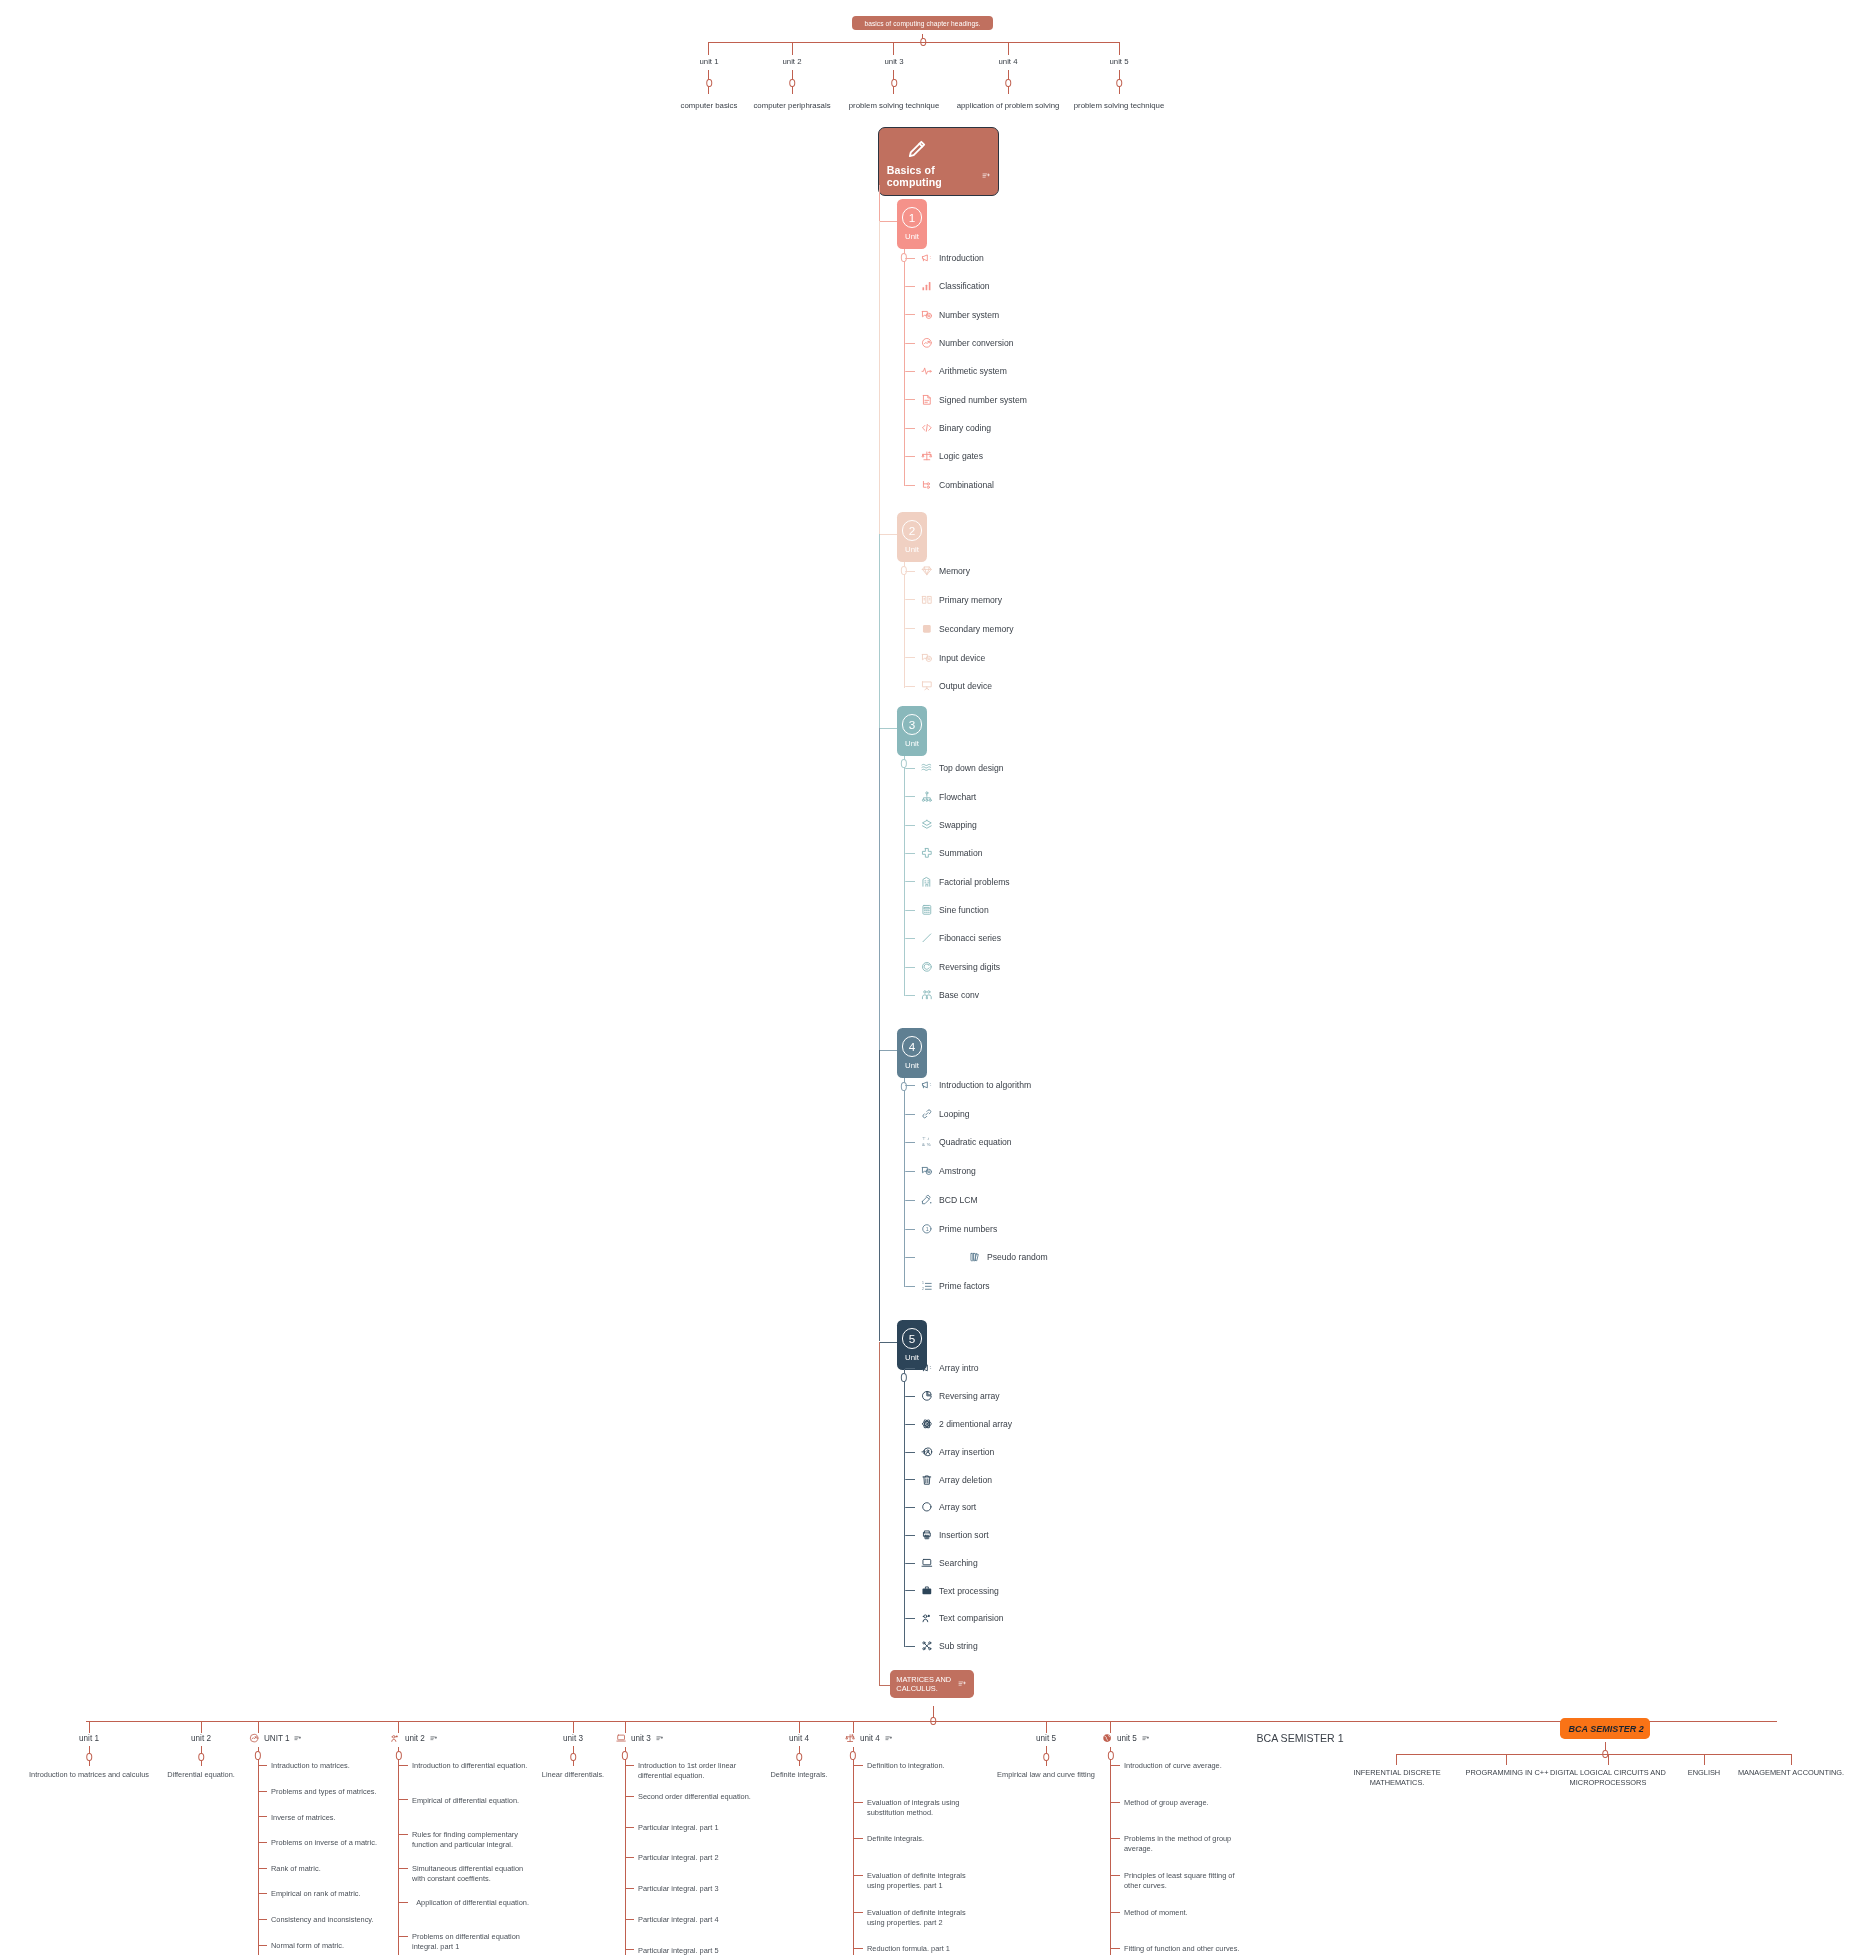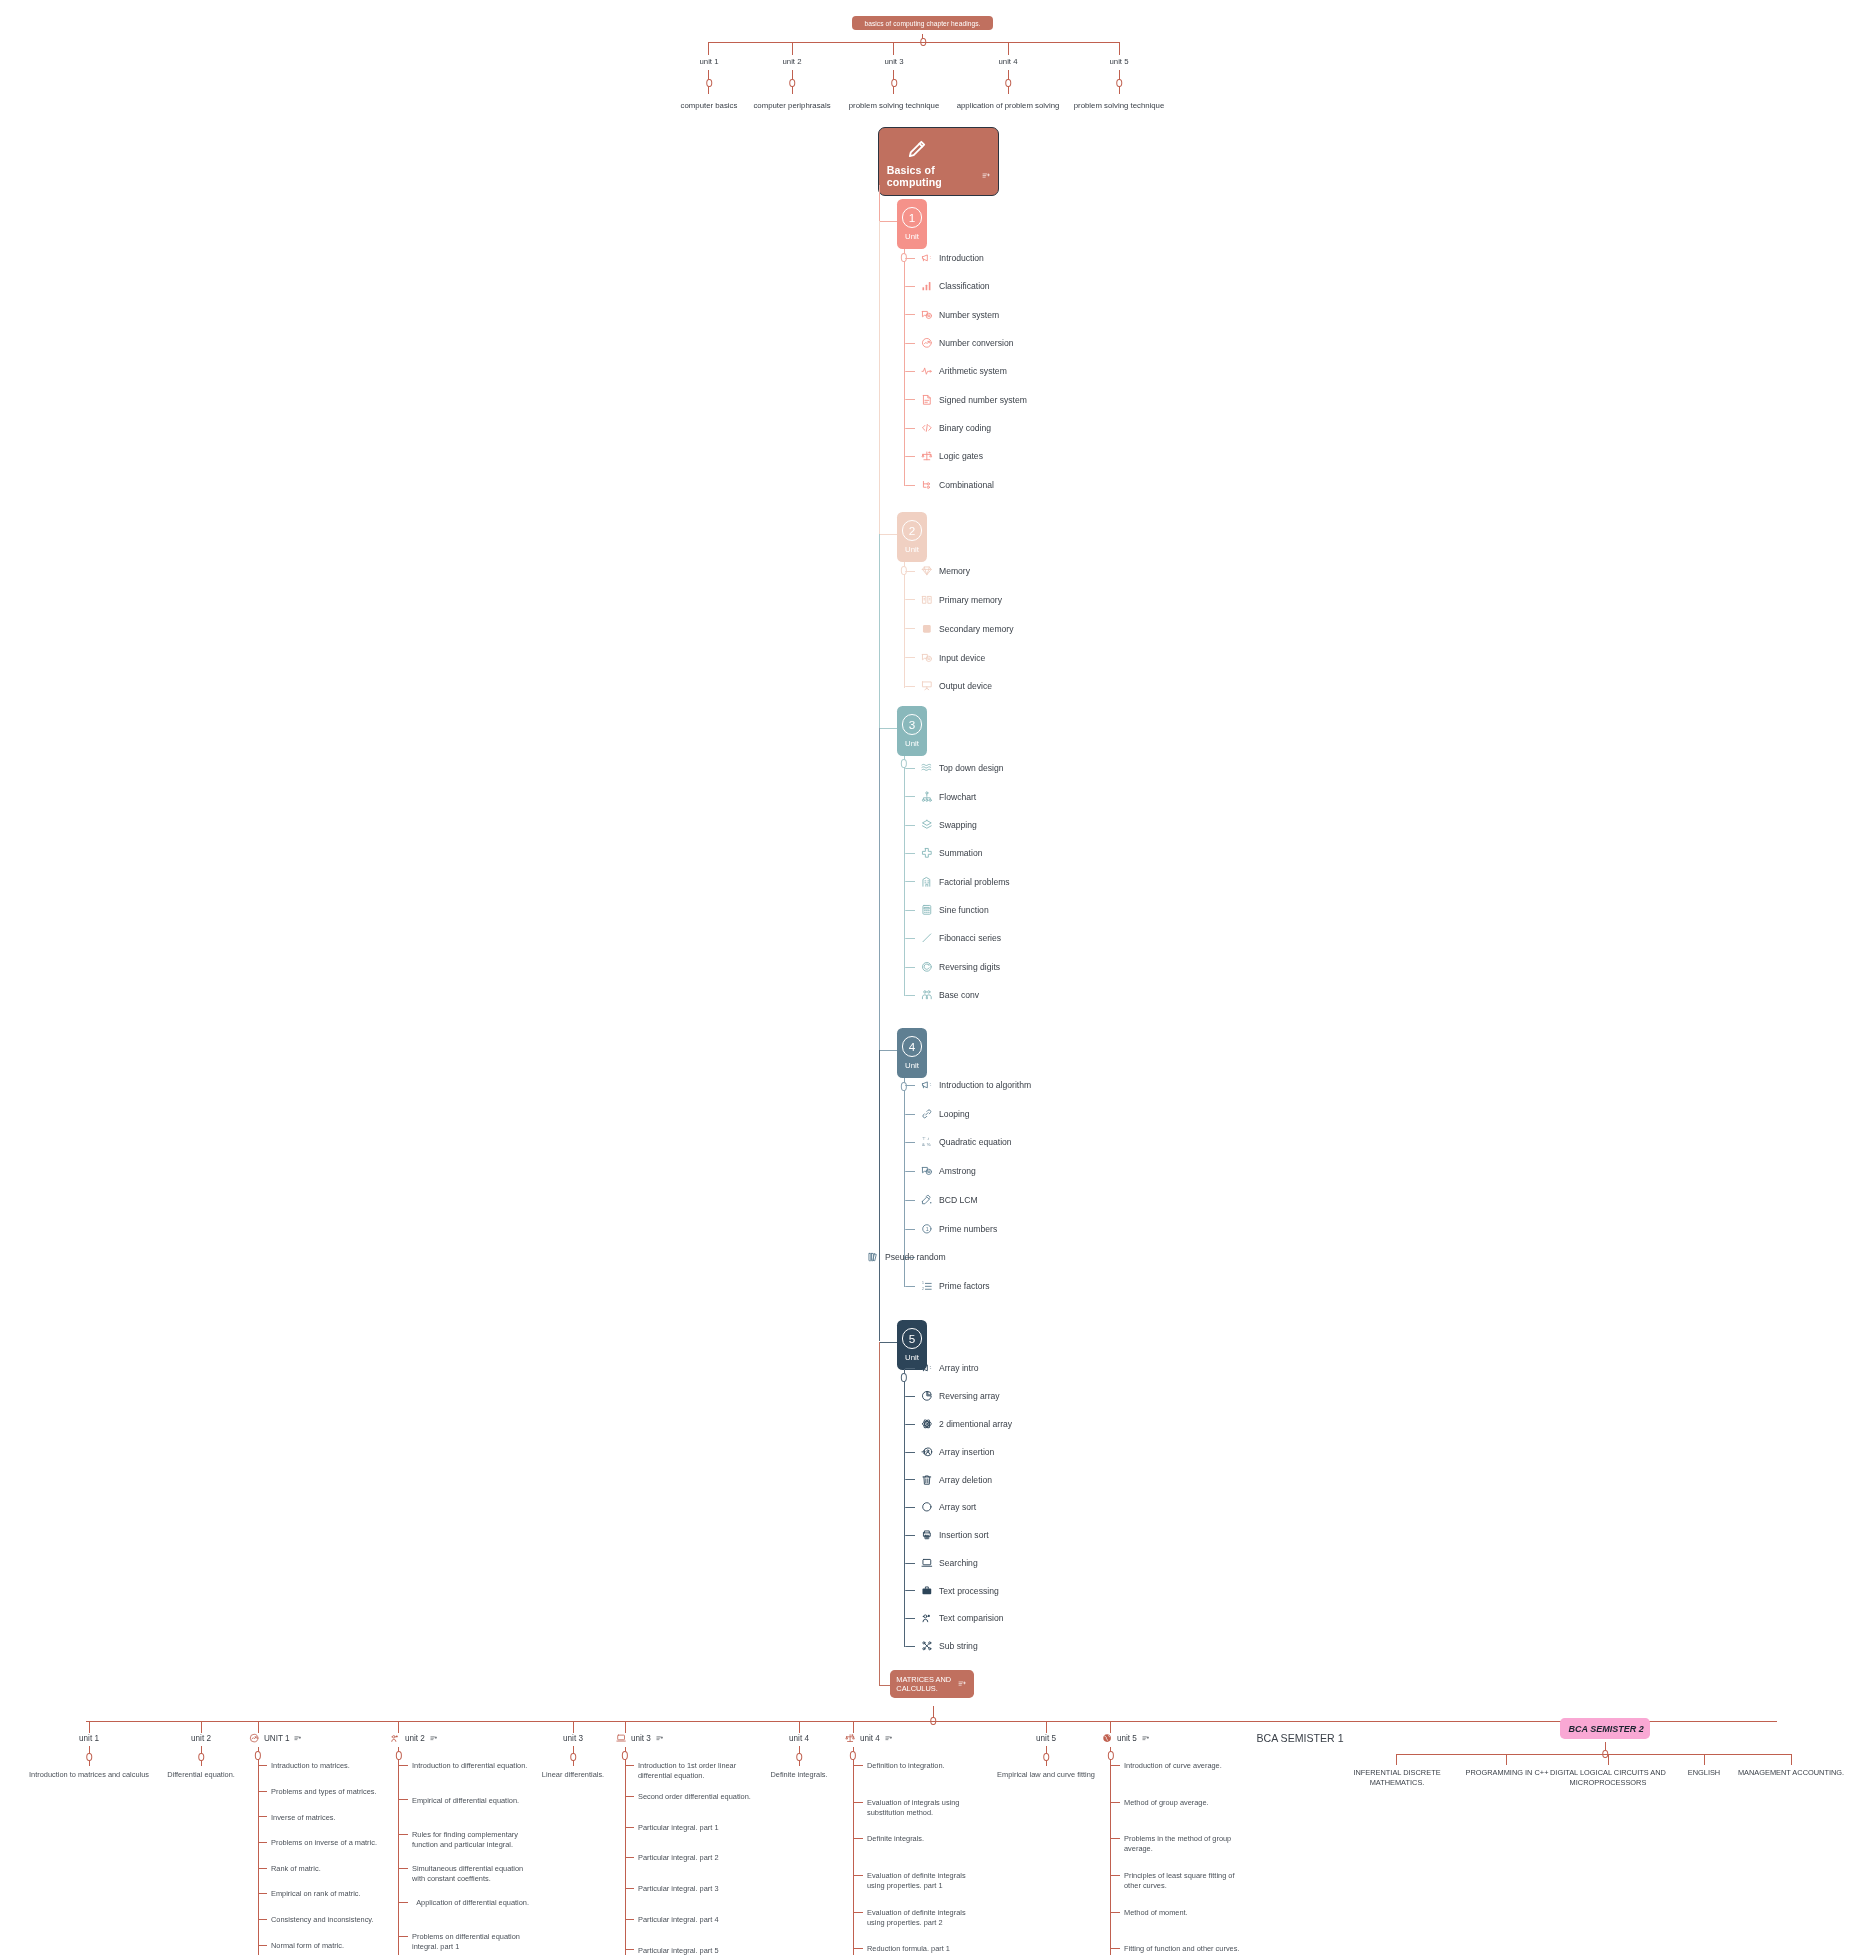--- a/index.html
+++ b/index.html
@@ -96,21 +96,21 @@
     background:#c0705f;
     color:#fff;
     border-radius:4.7px;
     padding:4.7px 6.3px;
     display:flex;align-items:center;gap:7px;
     font-size:7.4px;
     line-height:1.25;
   }
   .cyan-node {
     position:absolute;
-    background:#f9a8d4;
+    background:#f97316;
     color:#1b2430;
     border-radius:4.7px;
     padding:5.5px 8.6px;
     font-size:9px;
     font-weight:bold;
     font-style:italic;
     white-space:nowrap;
   }
   .col-head {
     position:absolute;
@@ -525,21 +525,21 @@
     <div class="topic" style="left: 921px; top: 1223px;">
       <span class="t-ico" style="display: inline-flex; align-items: center; justify-content: center; width: 11.7px; height: 11.7px; flex: 0 0 11.7px;">
         <svg viewBox="0 0 24 24" width="11.7" height="11.7" fill="none" stroke="#5f7f92" stroke-width="1.9" stroke-linecap="round" stroke-linejoin="round">
           <circle cx="12" cy="12" r="8.5"></circle>
           <text x="9.5" y="16" font-size="11" fill="#5f7f92" stroke="none" font-family="Liberation Sans, sans-serif">1</text>
         </svg>
       </span>
       <span class="t-txt">Prime numbers</span>
     </div>
     <div class="abs" style="left: 905px; top: 1257px; width: 10.2px; height: 1.2px; background: rgb(136, 162, 178); border-bottom-left-radius: 2.3px;"></div>
-    <div class="topic" style="left: 867px; top: 1251px;">
+    <div class="topic" style="left: 969px; top: 1251px;">
       <span class="t-ico" style="display: inline-flex; align-items: center; justify-content: center; width: 11.7px; height: 11.7px; flex: 0 0 11.7px;">
         <svg viewBox="0 0 24 24" width="11.7" height="11.7" fill="none" stroke="#5f7f92" stroke-width="1.9" stroke-linecap="round" stroke-linejoin="round">
           <rect x="4" y="5" width="4" height="15" rx="0.6"></rect>
           <rect x="9" y="5" width="4" height="15" rx="0.6"></rect>
           <path d="M15 6l4 1-3 13-4-1 3-13z"></path>
         </svg>
       </span>
       <span class="t-txt">Pseudo random</span>
     </div>
     <div class="abs" style="left: 905px; top: 1286px; width: 10.2px; height: 1.2px; background: rgb(136, 162, 178); border-bottom-left-radius: 2.3px;"></div>

